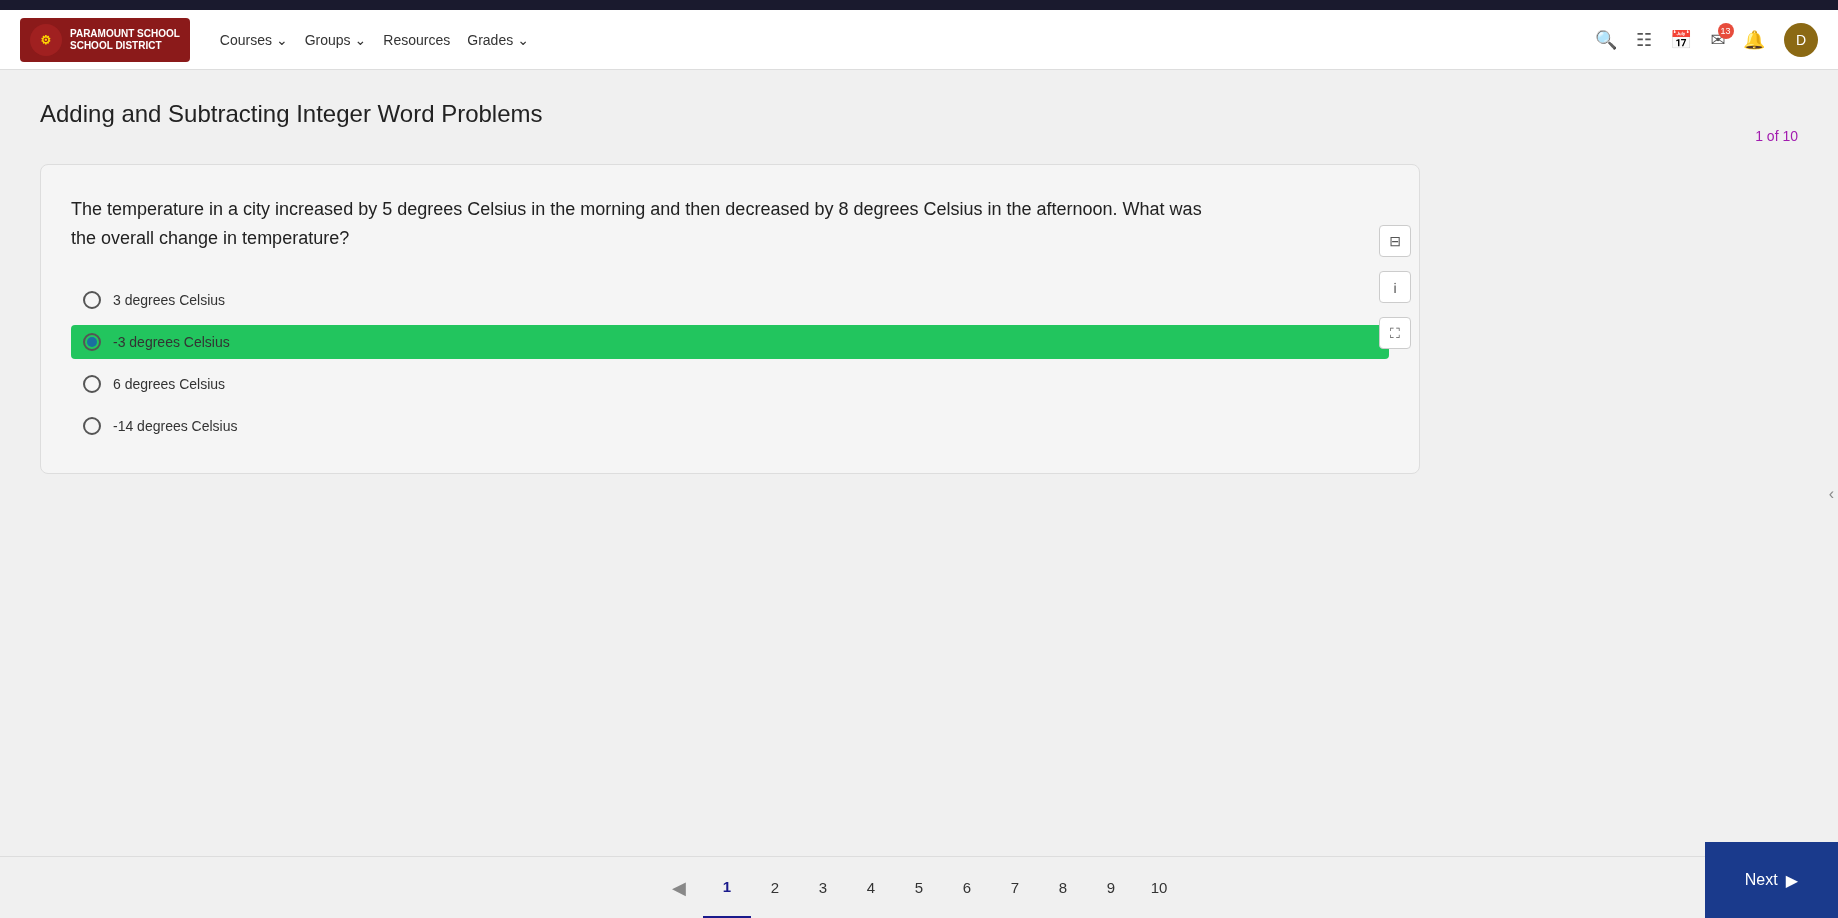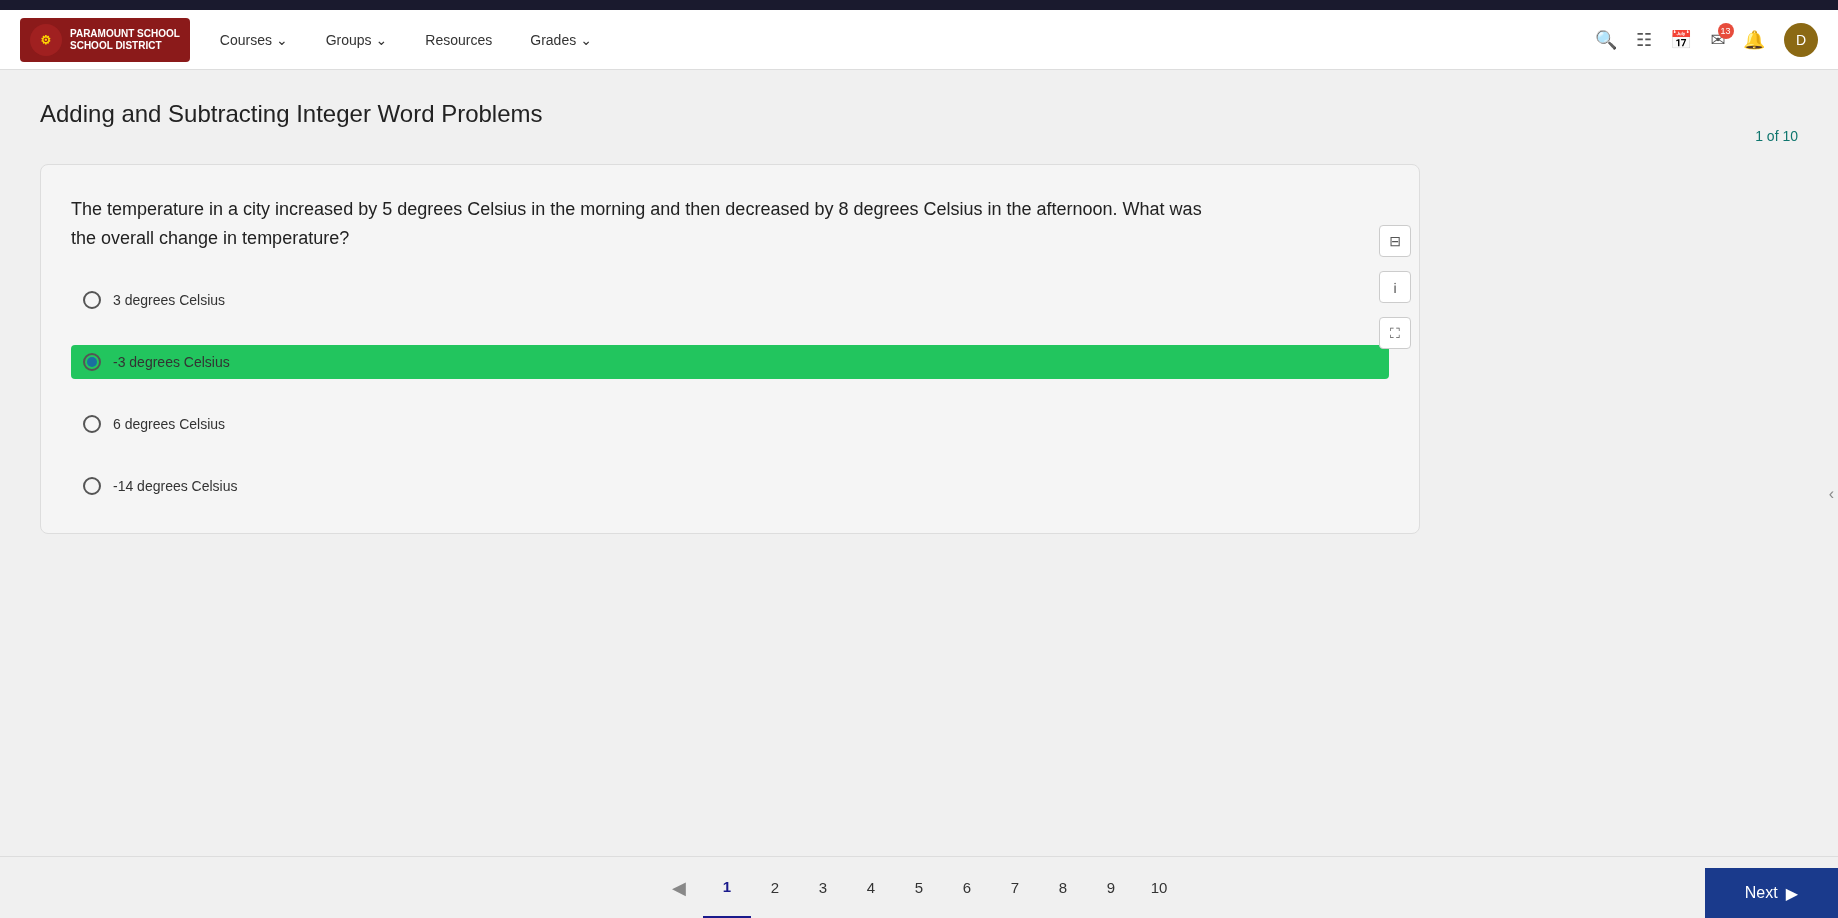--- a/index.html
+++ b/index.html
@@ -53,21 +53,21 @@
     }
     .navbar-logo .logo-text {
       font-size: 10px;
       font-weight: bold;
       line-height: 1.2;
       color: #fff;
     }
     .nav-links {
       display: flex;
       align-items: center;
-      gap: 38px;
+      gap: 17px;
       flex: 1;
       text-align: center;
     }
     .nav-link {
       font-size: 14px;
       color: #333;
       cursor: pointer;
       display: flex;
       align-items: center;
       gap: 4px;
@@ -122,21 +122,21 @@
 
     .quiz-title {
       font-size: 24px;
       font-weight: 400;
       color: #222;
       margin-bottom: 0;
     }
     .question-counter {
       text-align: right;
       font-size: 14px;
-      color: #0f766e;
+      color: #a21caf;
       margin-bottom: 20px;
     }
 
     .question-card {
       background: #f5f5f5;
       border: 1px solid #ddd;
       border-radius: 8px;
       padding: 30px 30px 30px 30px;
       max-width: 1380px;
       position: relative;
@@ -146,21 +146,21 @@
       font-size: 18px;
       color: #222;
       line-height: 1.6;
       margin-bottom: 30px;
       max-width: 1150px;
     }
 
     .options-list {
       display: flex;
       flex-direction: column;
-      gap: 28px;
+      gap: 8px;
     }
 
     .option-item {
       display: flex;
       align-items: center;
       gap: 12px;
       font-size: 14px;
       color: #333;
       padding: 8px 12px;
       border-radius: 4px;
@@ -258,21 +258,21 @@
       font-size: 18px;
     }
     .next-btn {
       position: fixed;
       bottom: 0;
       right: 0;
       background: #1a3a8c;
       color: #fff;
       font-size: 16px;
       padding: 0 40px;
-      height: 50px;
+      height: 76px;
       border: none;
       cursor: pointer;
       display: flex;
       align-items: center;
       gap: 8px;
       font-weight: 500;
     }
   </style>
 </head>
 <body>

